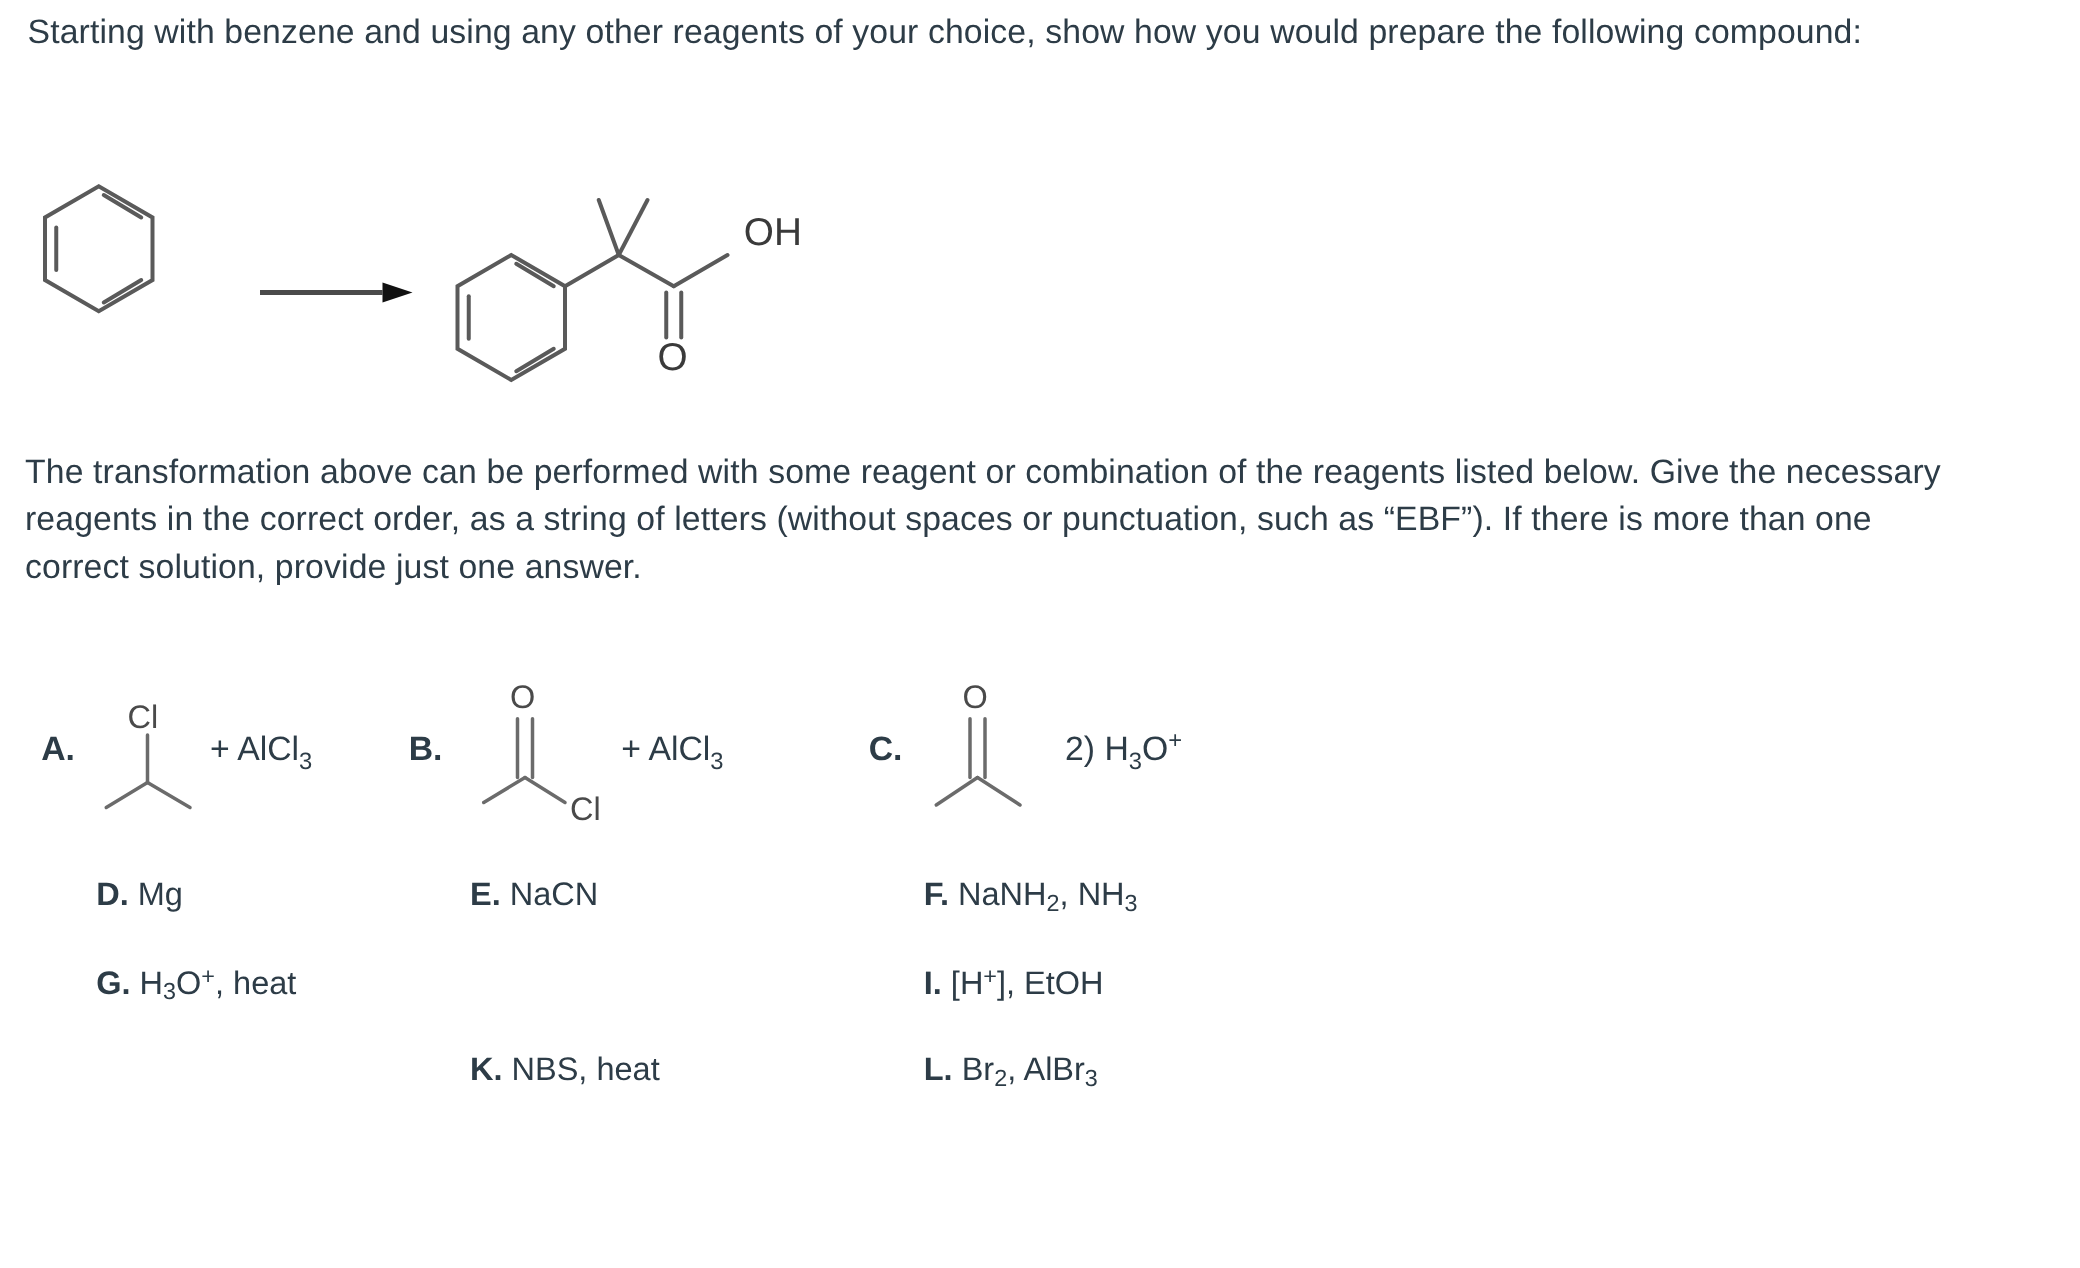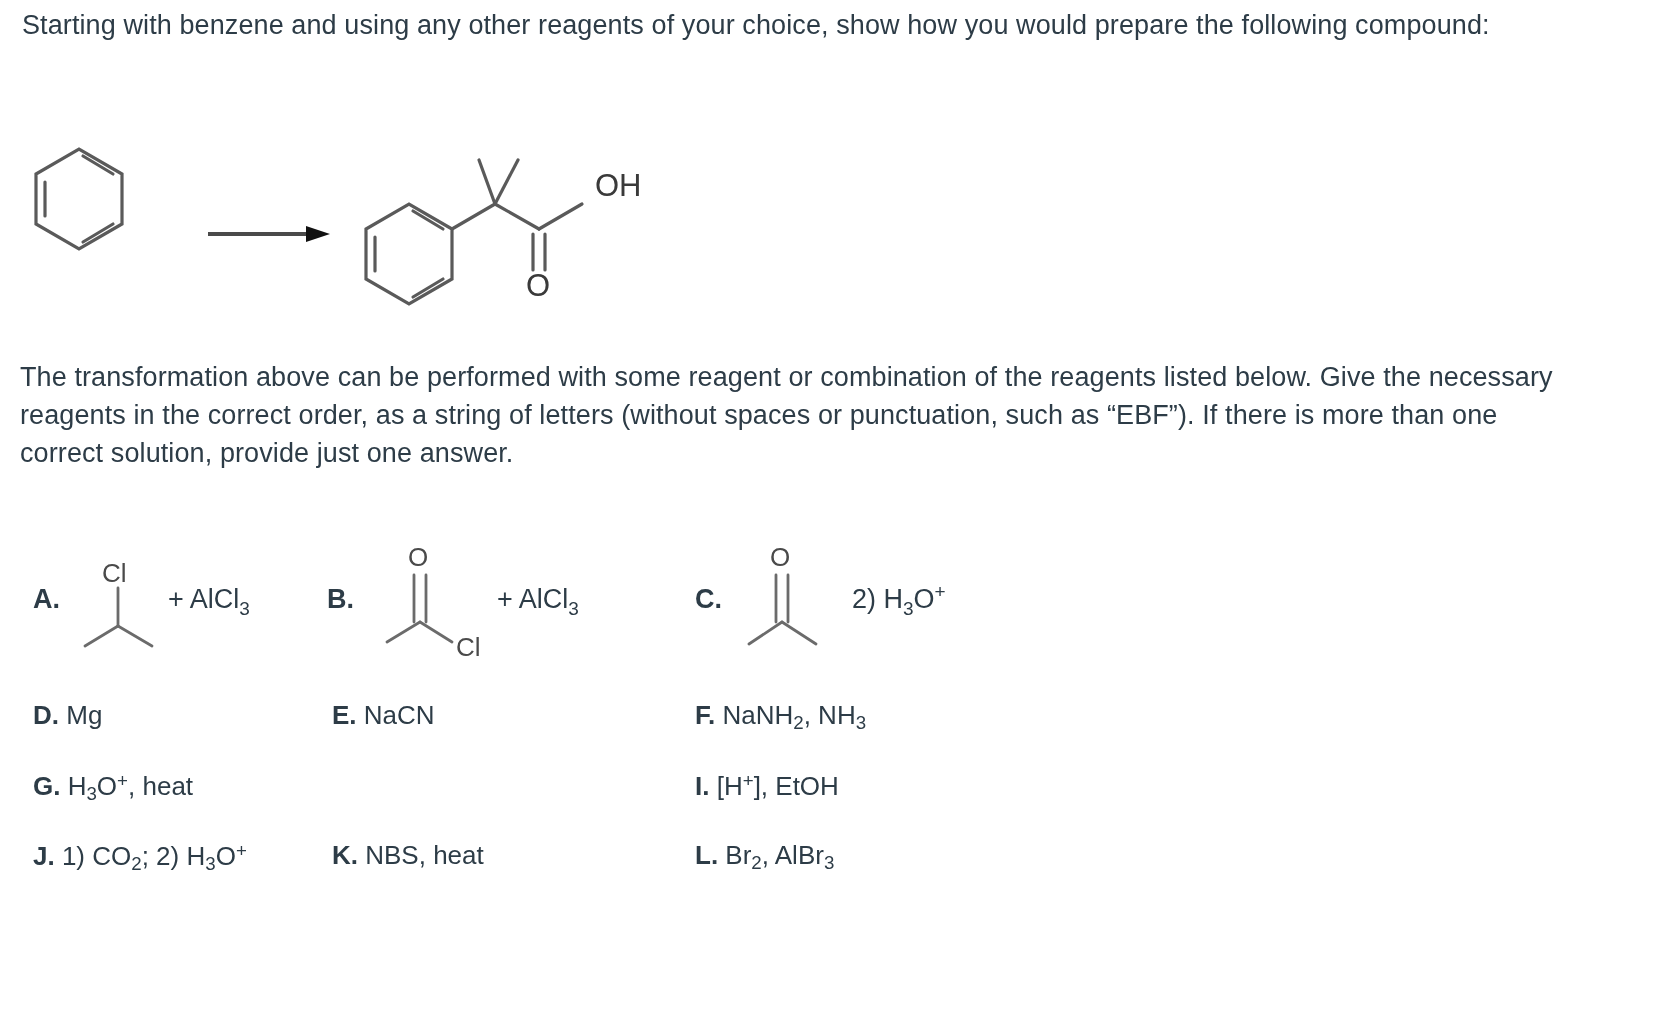--- a/index.html
+++ b/index.html
@@ -61,20 +61,21 @@
   }
   .text-row {
     position: relative;
     height: 70px;
   }
   .cell {
     position: absolute;
     white-space: nowrap;
     font-size: 26px;
     color: #2d3c47;
+    margin-left: 44px;
   }
   .cell b { font-weight: bold; }
   .col-a { left: 33px; }
   .col-b { left: 332px; }
   .col-c { left: 695px; }
 </style>
 </head>
 <body>
 
 <div class="page">
@@ -162,20 +163,19 @@
       <div class="cell col-b"><b>E.</b> NaCN</div>
       <div class="cell col-c"><b>F.</b> NaNH<sub>2</sub>, NH<sub>3</sub></div>
     </div>
 
     <div class="text-row">
       <div class="cell col-a"><b>G.</b> H<sub>3</sub>O<sup>+</sup>, heat</div>
       <div class="cell col-c"><b>I.</b> [H<sup>+</sup>], EtOH</div>
     </div>
 
     <div class="text-row">
-      <div class="cell col-a"><b>J.</b> 1) CO<sub>2</sub>; 2) H<sub>3</sub>O<sup>+</sup></div>
       <div class="cell col-b"><b>K.</b> NBS, heat</div>
       <div class="cell col-c"><b>L.</b> Br<sub>2</sub>, AlBr<sub>3</sub></div>
     </div>
 
   </div>
 
 </div>
 
 </body></html>

